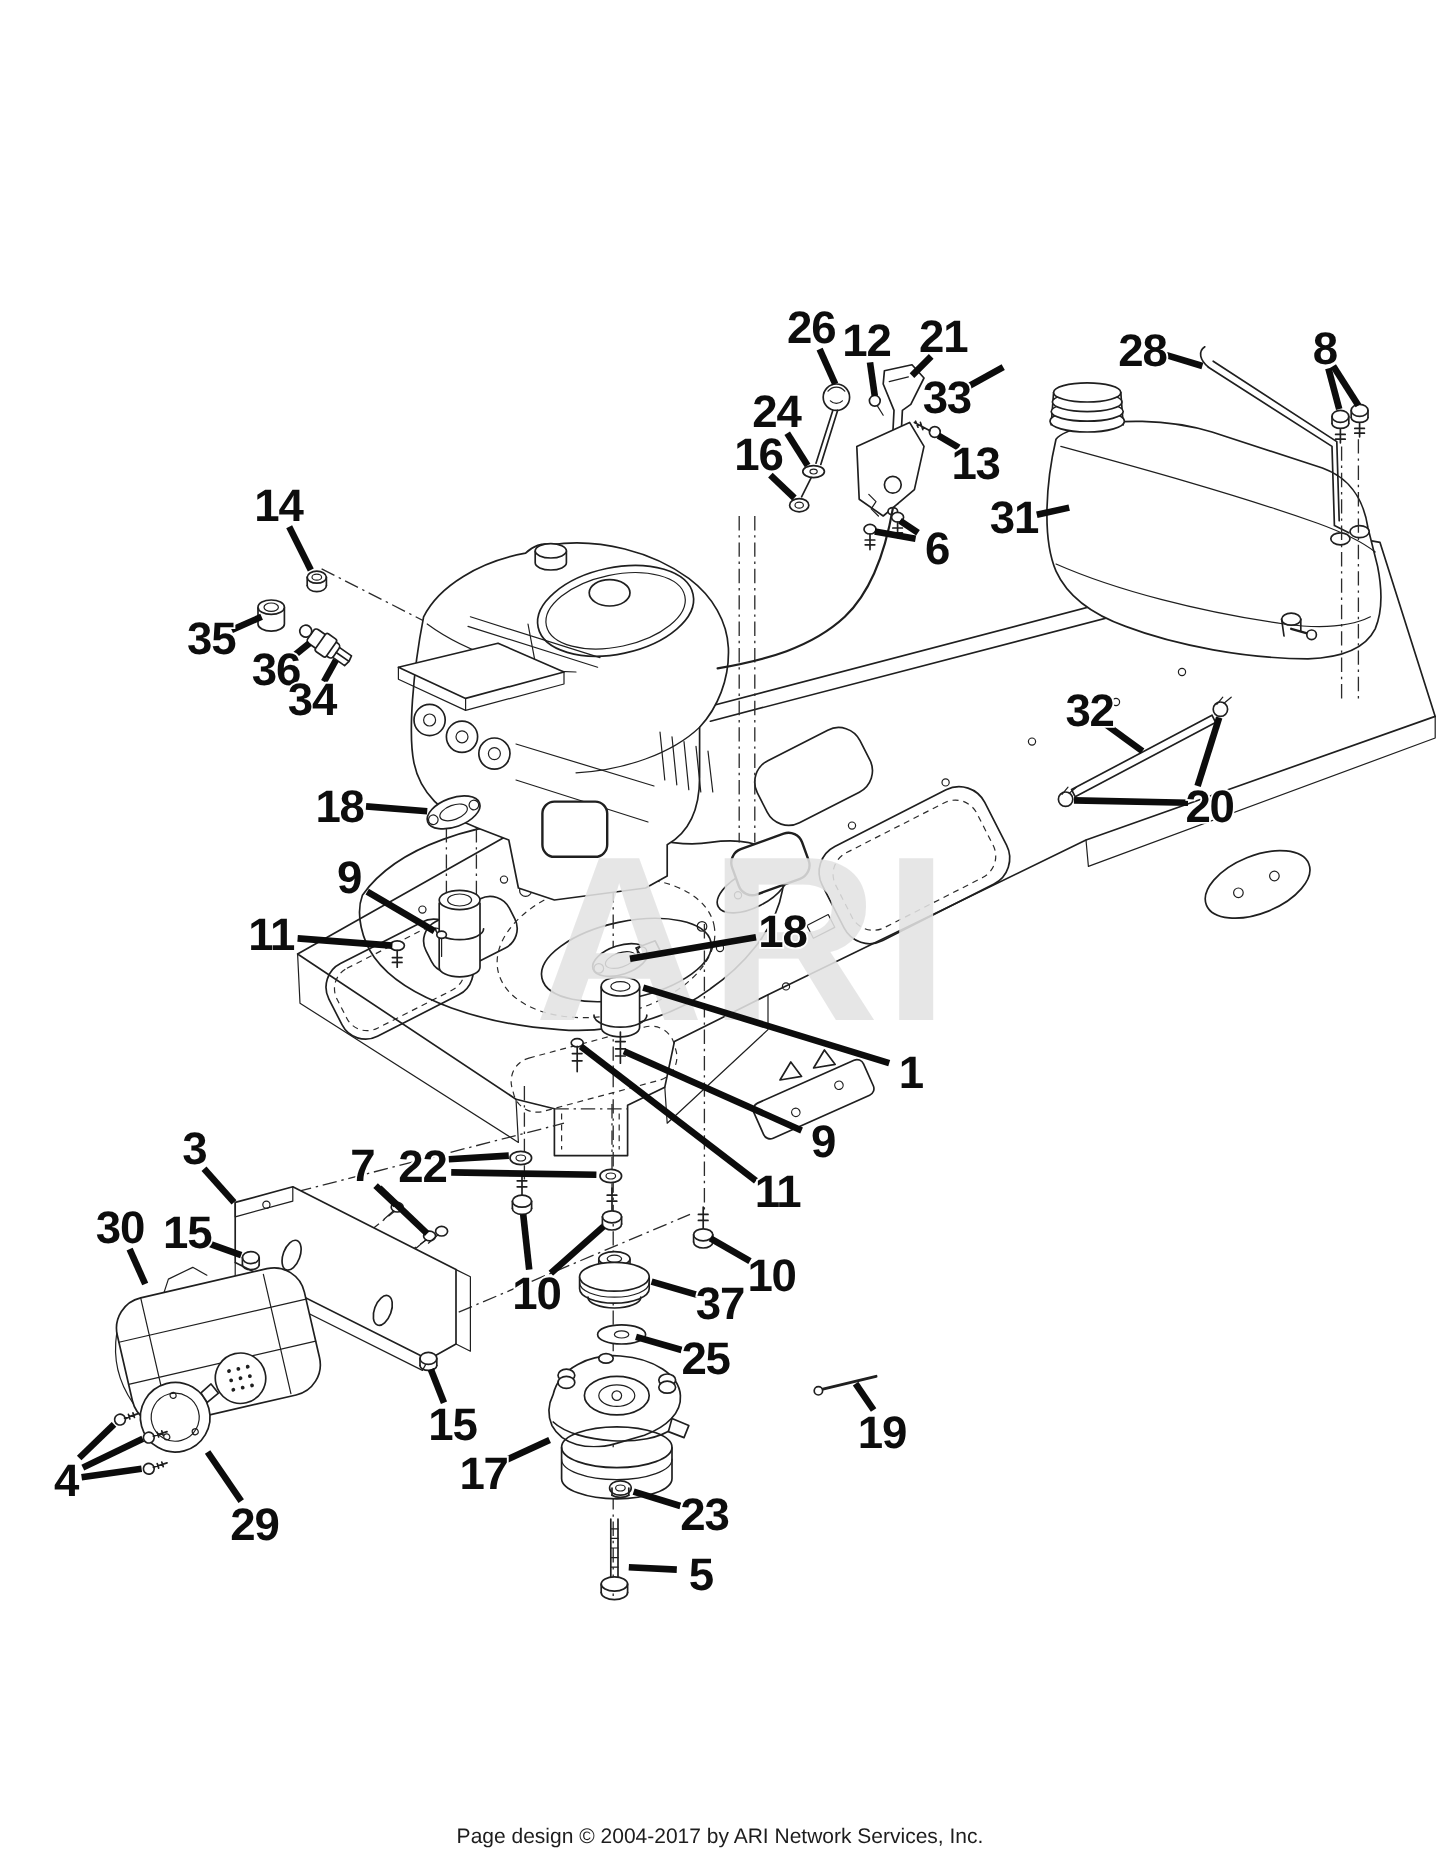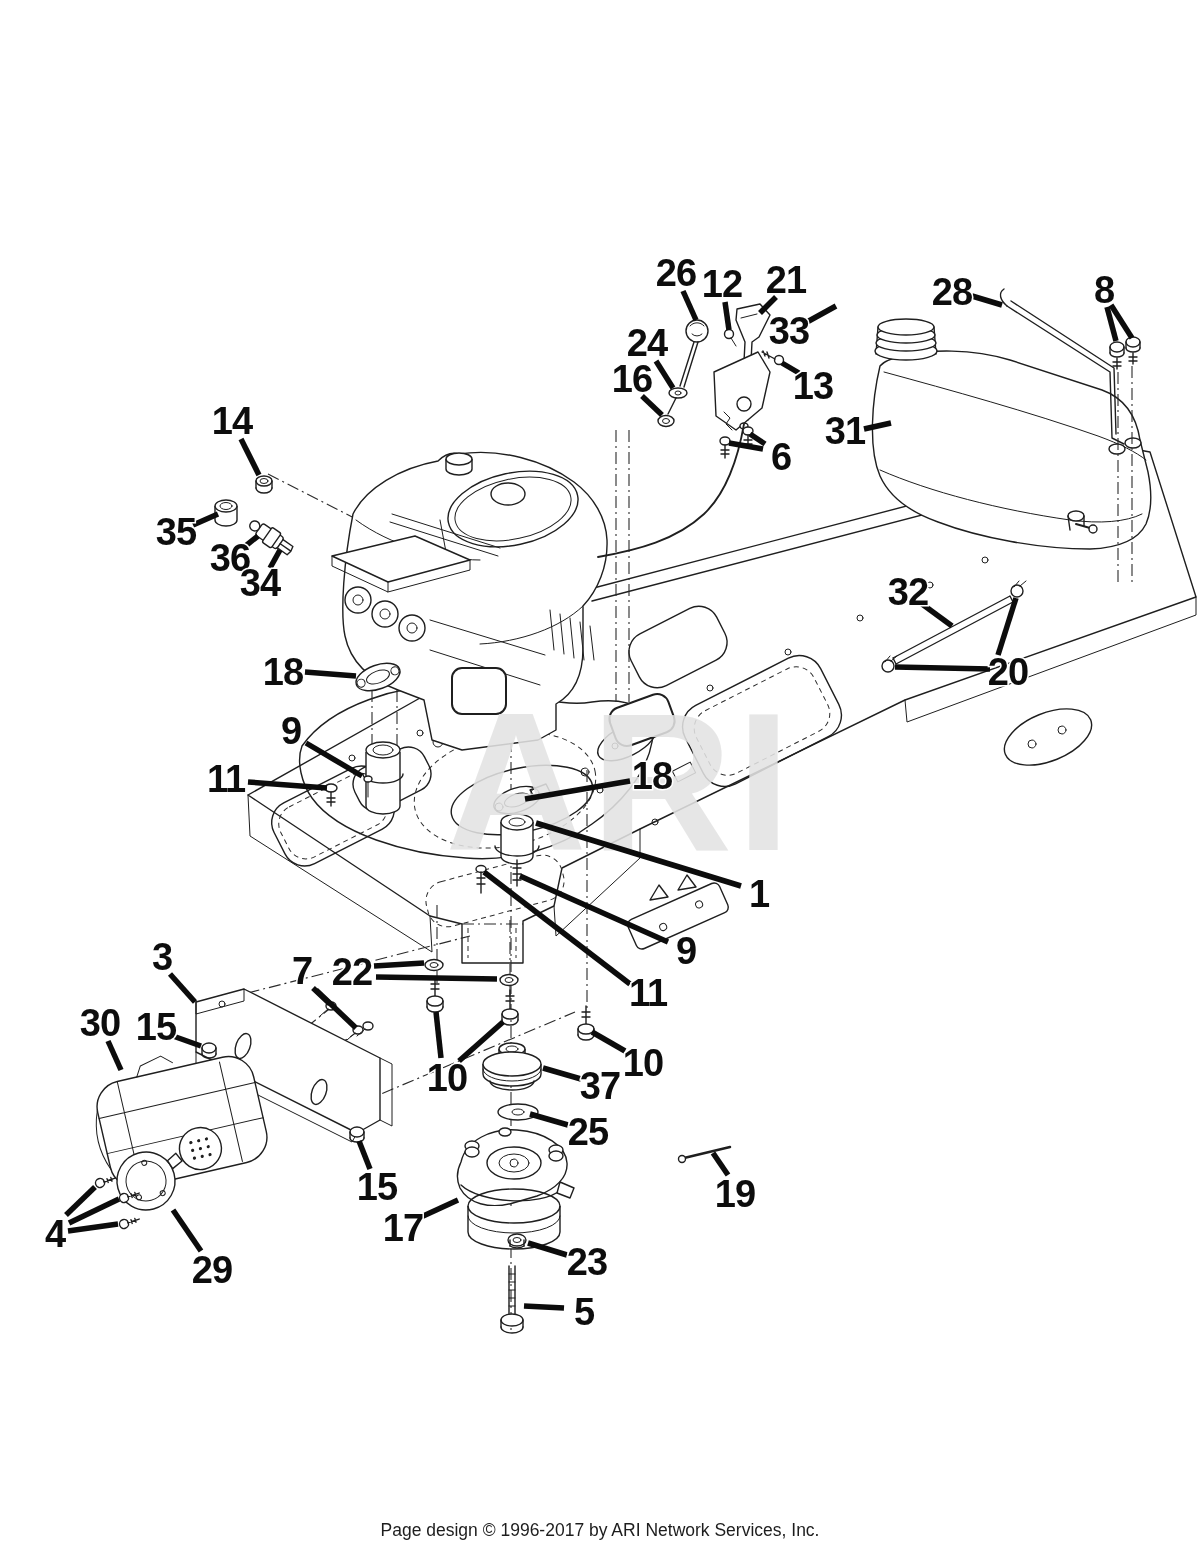--- a/index.html
+++ b/index.html
@@ -507,15 +507,15 @@
         <text x="212" y="1283" class="callout">29</text>
         <line x1="66" y1="1215" x2="95" y2="1187" class="leader"></line>
         <line x1="69" y1="1223" x2="119" y2="1199" class="leader"></line>
         <line x1="68" y1="1231" x2="118" y2="1224" class="leader"></line>
         <text x="55" y="1247" class="callout">4</text>
         <line x1="370" y1="1169" x2="359" y2="1141" class="leader"></line>
         <text x="377" y="1200" class="callout">15</text>
       </g>
 </svg>
 
-<div class="footer">Page design © 1996-2017 by ARI Network Services, Inc.</div>
+<div class="footer">Page design © 2004-2017 by ARI Network Services, Inc.</div>
 
 </div>
 
 </body></html>

